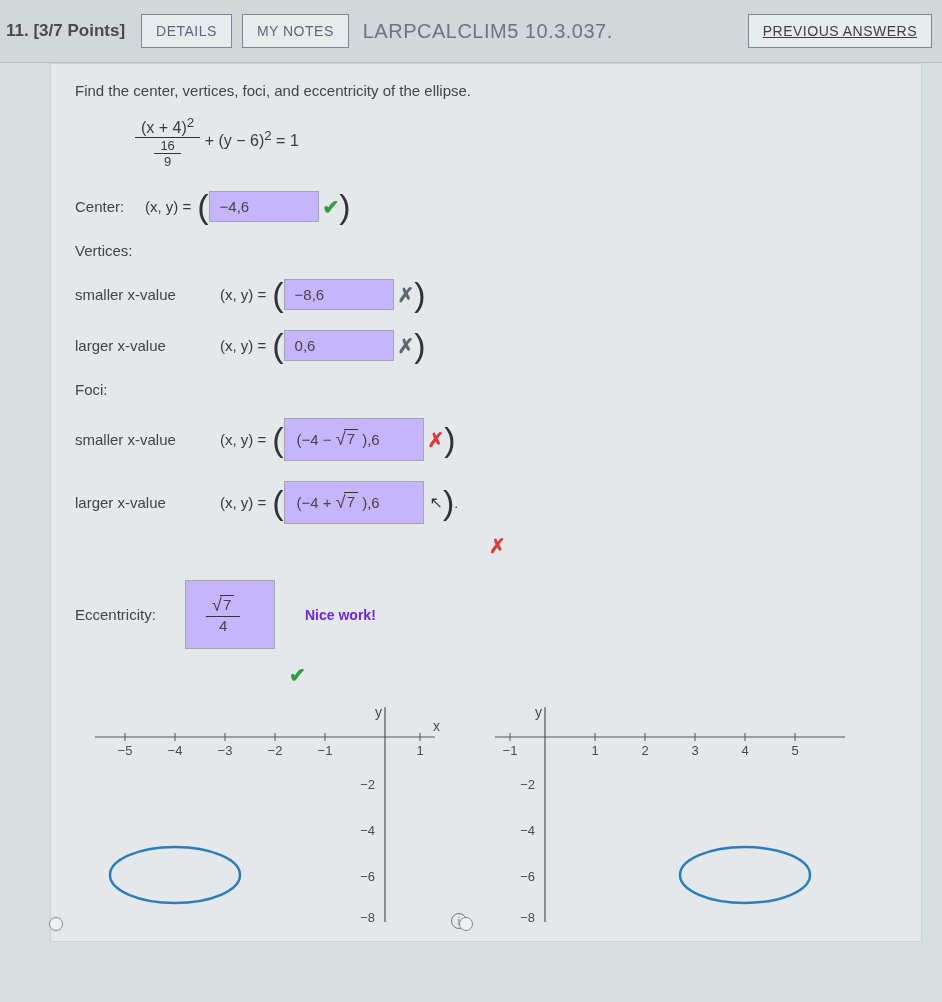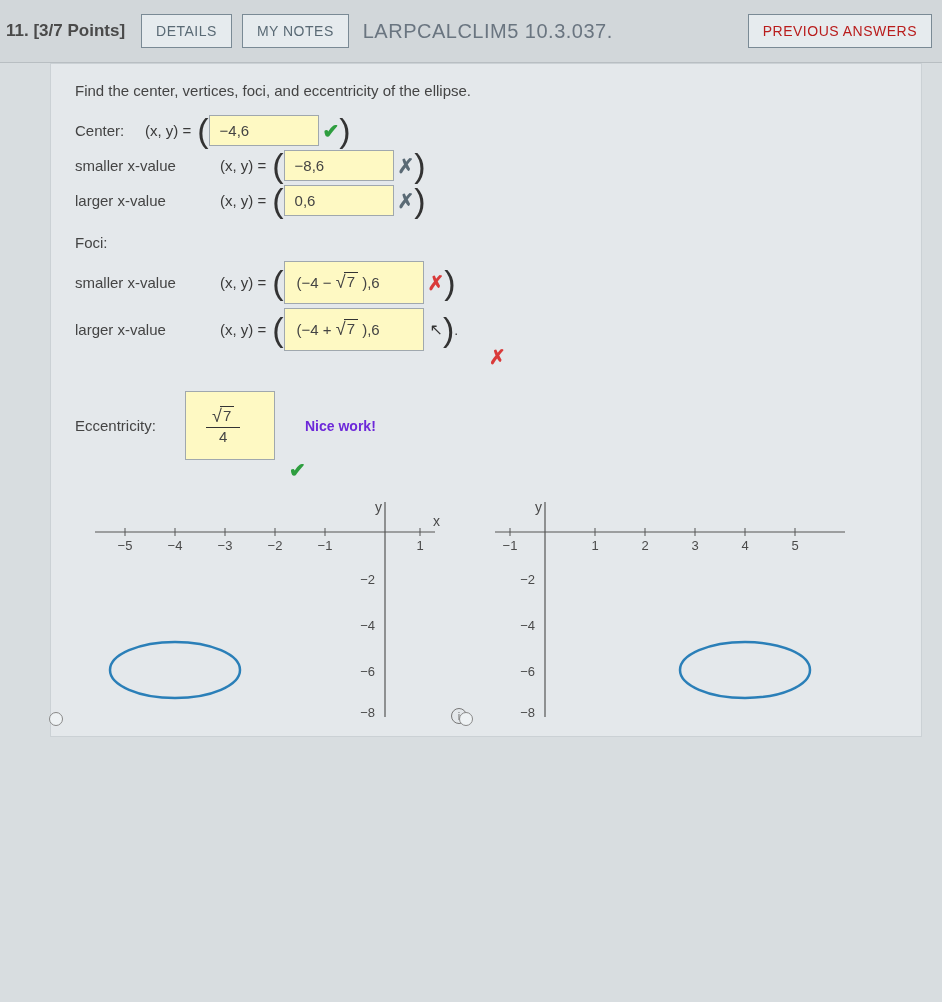--- a/index.html
+++ b/index.html
@@ -22,40 +22,40 @@
   .qnum { font-weight: bold; font-size: 17px; color: #4a4a4a; margin-right: 6px; }
   .btn {
     border: 1px solid #7a8a95;
     background: #e6ebee;
     padding: 8px 14px;
     font-size: 14px;
     color: #5a6a75;
     cursor: pointer;
     letter-spacing: 0.5px;
   }
-  .btn.prev { margin-left: auto; color: #b91c1c; }
+  .btn.prev { margin-left: auto; color: #404040; text-decoration: underline; }
   .source { font-size: 20px; color: #6a7580; letter-spacing: 0.5px; margin-left: 4px; }
   .content {
     background: #e4e8eb;
     margin: 0 20px 0 50px;
     padding: 18px 24px 10px 24px;
     border: 1px solid #cbd1d5;
   }
   .prompt { font-size: 15px; color: #444; margin-bottom: 16px; }
   .equation { font-size: 16px; margin: 10px 0 22px 60px; }
   .frac { display: inline-block; text-align: center; vertical-align: middle; }
   .frac .num { display: block; border-bottom: 1.5px solid #333; padding: 0 6px; }
   .frac .den { display: block; padding: 0 6px; }
-  .row { display: flex; align-items: center; margin: 4px 0; font-size: 15px; }
+  .row { display: flex; align-items: center; margin: 20px 0; font-size: 15px; }
   .label { width: 145px; color: #444; }
   .xy { margin-right: 6px; }
   .paren { font-size: 34px; font-weight: 200; color: #333; line-height: 0.8; }
   .input-box {
     border: 1px solid #a0a8ae;
-    background: #fef9c3;
+    background: #c4b5fd;
     padding: 6px 10px;
     min-width: 110px;
     display: inline-block;
     font-size: 15px;
     color: #444;
   }
   .input-box.tall { padding: 10px 12px; min-width: 140px; }
   .input-box.ecc { padding: 14px 20px; min-width: 90px; }
   .mark { font-size: 20px; margin-left: 4px; font-weight: bold; }
   .check { color: #2e9e3f; }
@@ -82,30 +82,43 @@
   <button class="btn">DETAILS</button>
   <button class="btn">MY NOTES</button>
   <span class="source">LARPCALCLIM5 10.3.037.</span>
   <button class="btn prev">PREVIOUS ANSWERS</button>
 </div>
 
 <div class="content">
 
   <div class="prompt">Find the center, vertices, foci, and eccentricity of the ellipse.</div>
 
+  <div class="equation">
+    <span class="frac">
+      <span class="num"><span>(x + 4)</span><sup>2</sup></span>
+      <span class="den">
+        <span class="frac" style="font-size:13px;">
+          <span class="num">16</span>
+          <span class="den">9</span>
+        </span>
+      </span>
+    </span>
+    <span>+ (y − 6)</span><sup>2</sup><span> = 1</span>
+  </div>
 
   <div class="row">
     <span class="label" style="width:70px;">Center:</span>
     <span class="xy">(x, y) =</span>
     <span class="paren">(</span>
     <span class="input-box">−4,6</span>
     <span class="mark check">✔</span>
     <span class="paren">)</span>
   </div>
 
+  <div class="section-h">Vertices:</div>
 
   <div class="row">
     <span class="label">smaller x-value</span>
     <span class="xy">(x, y) =</span>
     <span class="paren">(</span>
     <span class="input-box">−8,6</span>
     <span class="mark cross-b">✗</span>
     <span class="paren">)</span>
   </div>
 

